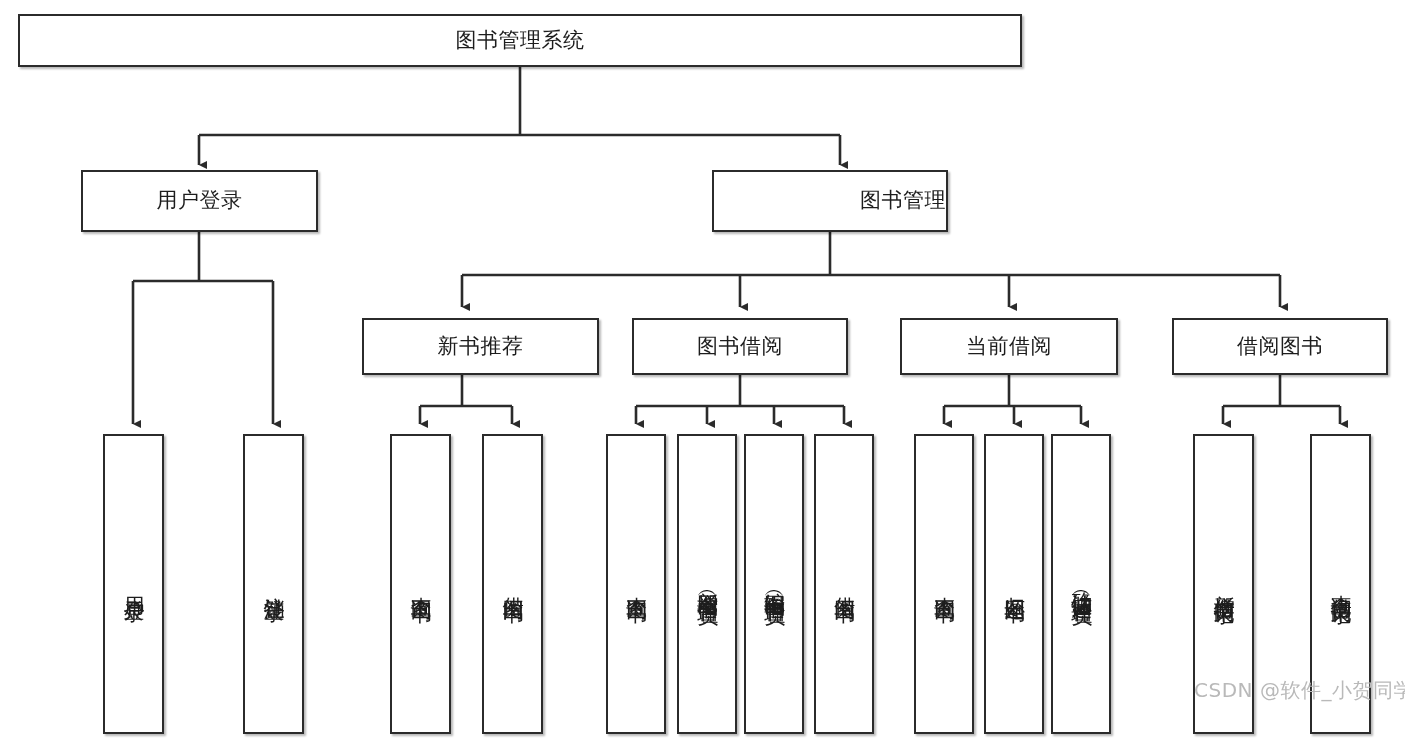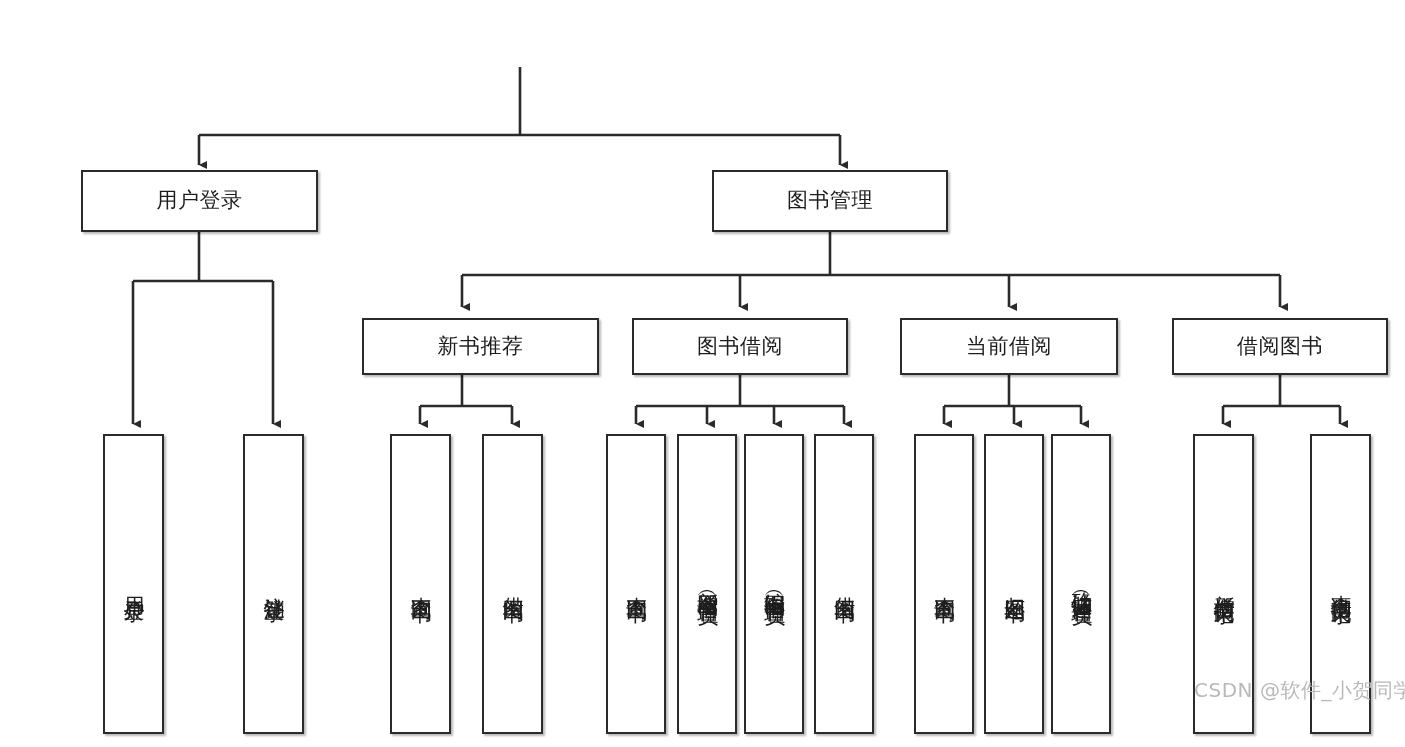--- a/index.html
+++ b/index.html
@@ -118,25 +118,28 @@
       <path d="M1014,406 L1014,424" marker-end="url(#arrowhead)"></path>
       <path d="M1081,406 L1081,424" marker-end="url(#arrowhead)"></path>
 
       <path d="M1280,375 L1280,406"></path>
       <path d="M1223,406 L1340,406"></path>
       <path d="M1223,406 L1223,424" marker-end="url(#arrowhead)"></path>
       <path d="M1340,406 L1340,424" marker-end="url(#arrowhead)"></path>
     </g>
   </svg>
 
+  <div class="node root horiz" style="left:18px; top:14px; width:1004px; height:53px;">
+    <span class="label">图书管理系统</span>
+  </div>
 
   <div class="node horiz" style="left:81px; top:170px; width:237px; height:62px;">
     <span class="label">用户登录</span>
   </div>
-  <div class="node horiz" style="left:712px; top:170px; width:236px; height:62px;">
+  <div class="node horiz" style="left:712px; top:170px; width:236px; height:62px;justify-content:flex-end;">
     <span class="label">图书管理</span>
   </div>
 
   <div class="node horiz" style="left:362px; top:318px; width:237px; height:57px;">
     <span class="label">新书推荐</span>
   </div>
   <div class="node horiz" style="left:632px; top:318px; width:216px; height:57px;">
     <span class="label">图书借阅</span>
   </div>
   <div class="node horiz" style="left:900px; top:318px; width:218px; height:57px;">

